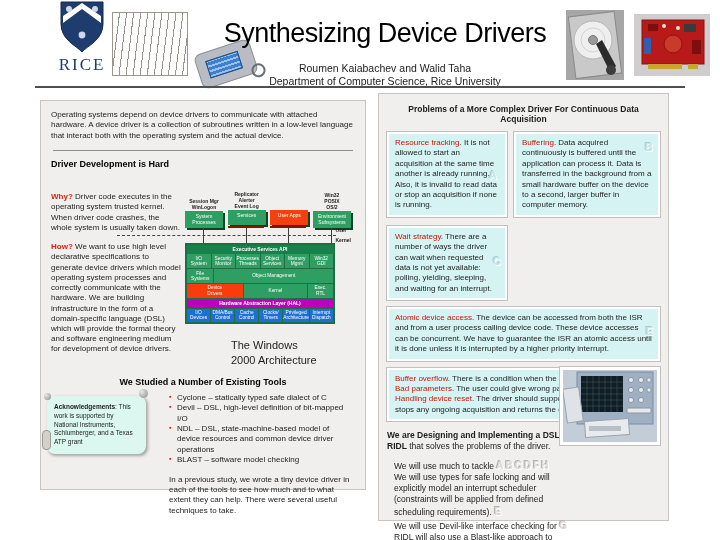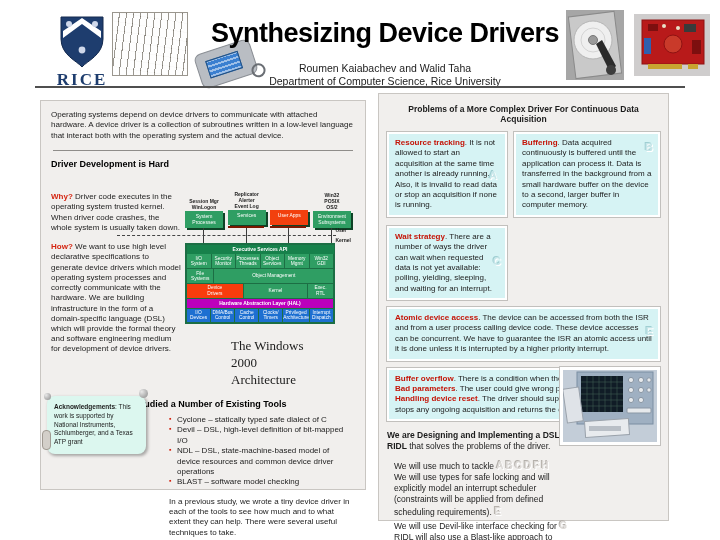--- a/index.html
+++ b/index.html
@@ -3,58 +3,58 @@
 <meta charset="utf-8">
 <style>
   * { margin:0; padding:0; box-sizing:border-box; }
   html,body { width:720px; height:540px; background:#ffffff; overflow:hidden;
               font-family:"Liberation Sans", sans-serif; color:#1c1c1c; }
   .abs { position:absolute; }
   .pre { white-space:pre-line; }
 
   
   #header-line { left:35px; right:35px; top:86px; border-top:2px solid #4f4f4f; }
-  #rice-logo { left:55px; top:16px; width:54px; height:72px; text-align:center;font-weight:bold; }
+  #rice-logo { left:55px; top:1px; width:54px; height:72px; text-align:center; }
   #rice-logo .wordmark { font-family:"Liberation Serif", serif; font-size:17px; color:#1e3d6e;
                          letter-spacing:2px; margin-top:-2px; }
   #keyboard-photo { left:112px; top:12px; width:76px; height:64px; border:1px solid #9a968e;
     background:#dcd9d3;
     background-image:
       repeating-linear-gradient(97deg, rgba(255,255,255,.95) 0 6px, rgba(110,105,96,.65) 6px 7px),
       repeating-linear-gradient(9deg, rgba(255,255,255,.55) 0 8px, rgba(95,90,82,.5) 8px 9px);
   }
   #pda-photo { left:197px; top:46px; width:58px; height:36px; transform:rotate(-18deg);
     background:#b9bdc3; border:1px solid #8a8e94; border-radius:7px; }
   #pda-photo .screen { position:absolute; left:9px; top:8px; width:34px; height:18px;
     background:#3a7fd0; border:1px solid #24507e;
     background-image:repeating-linear-gradient(0deg, rgba(255,255,255,.5) 0 2px, transparent 2px 5px); }
   #pda-photo .cord { position:absolute; right:-8px; bottom:-6px; width:14px; height:14px;
     border:2px solid #6a6e74; border-radius:50%; background:transparent; }
   #title-block { left:205px; top:18px; width:360px; text-align:center; }
-  #poster-title { font-size:27px; font-weight:bold; color:#000; letter-spacing:-0.5px; }
+  #poster-title { font-size:27px; font-weight:normal; color:#000; letter-spacing:-0.5px; }
   #poster-authors { font-size:10.5px; margin-top:13px; }
   #poster-affiliation { font-size:10.5px; margin-top:1px; }
   #hdd-photo { left:566px; top:10px; width:58px; height:70px; background:#a9a9a9; }
   #pcb-photo { left:634px; top:14px; width:76px; height:62px; background:#cfcdcd; }
 
   
   .panel { background:#f1efed; border:1px solid #c9c6c2; }
   #left-panel  { left:40px;  top:100px; width:326px; height:390px; padding:9px 10px; }
   #right-panel { left:378px; top:93px;  width:291px; height:428px; padding:8px 8px; position:absolute; }
 
   
   #intro-paragraph { font-size:8px; line-height:1.3; }
   #left-divider { border:none; border-top:1px solid #8f8d8a; margin:9px 2px 8px 2px; }
   .sec-heading { font-size:9px; font-weight:bold; color:#000; }
   #left-columns { display:flex; margin-top:23px; }
   #why-how-col { width:130px; font-size:8px; line-height:1.28; }
   #why-how-col p { margin-bottom:9px; }
   .red-lead { color:#d42410; font-weight:bold; }
   #diagram-col { flex:1; padding-left:4px; position:relative; }
-  #diagram-caption { font-size:13px; margin:14px 0 0 46px; width:92px; line-height:1.3;font-family:Liberation Serif, serif; }
+  #diagram-caption { font-size:11px; margin:14px 0 0 46px; width:92px; line-height:1.3; }
 
   
   #win-diagram { width:166px; }
   .top-row { display:flex; justify-content:space-between; }
   .top-unit { width:38px; display:flex; flex-direction:column; justify-content:flex-end; }
   .top-label { font-size:5px; font-weight:bold; text-align:center; line-height:1.15;
                min-height:17px; display:flex; align-items:flex-end; justify-content:center; }
   .top-box { margin-top:1px; background:#2f9e63; color:#fff; font-size:5px; line-height:1.1;
              text-align:center; padding:3px 1px; box-shadow:2px 2px 0 #0e4226; min-height:15px; }
   .top-box.red { background:#f2400e; }
@@ -98,21 +98,21 @@
                    background:radial-gradient(circle at 30% 30%, #e8e8e8, #8a8a8a); }
   #ack-note .pin.tr { top:-7px; right:-2px; }
   #ack-note .pin.tl { top:-3px; left:-3px; width:7px; height:7px; }
   #ack-note .clip { position:absolute; left:-5px; bottom:4px; width:9px; height:20px;
                     background:#d3cfc9; border:1px solid #a09a92; border-radius:4px; }
 
   
   #right-heading { text-align:center; font-size:8.5px; font-weight:bold; margin:2px 0 8px 0; }
   .box { position:relative; background:#d6f3f4; border:2px solid #ffffff; box-shadow:0 0 0 1px #c2c0bd;
          padding:4px 6px; font-size:8px; line-height:1.3; }
-  .box .lead { color:#c41407; font-weight:bold; }
+  .box .lead { color:#c41407; font-weight:normal; }
   .ghost { font-weight:bold; color:#c6e6e9; text-shadow:1px 1px 0 #ffffff, -1px -1px 0 #9fced2;
            font-size:11px; }
   .box .ghost { position:absolute; }
   .grid2 { display:flex; gap:7px; }
   .colA { width:120px; display:flex; flex-direction:column; gap:9px; }
   .colB { flex:1; display:flex; flex-direction:column; gap:9px; }
   .colB .box.b2 { margin-top:0; }
   #box-e { margin-top:7px; }
   #box-fgh { margin-top:7px; }
   #box-fgh .line { display:block; }

